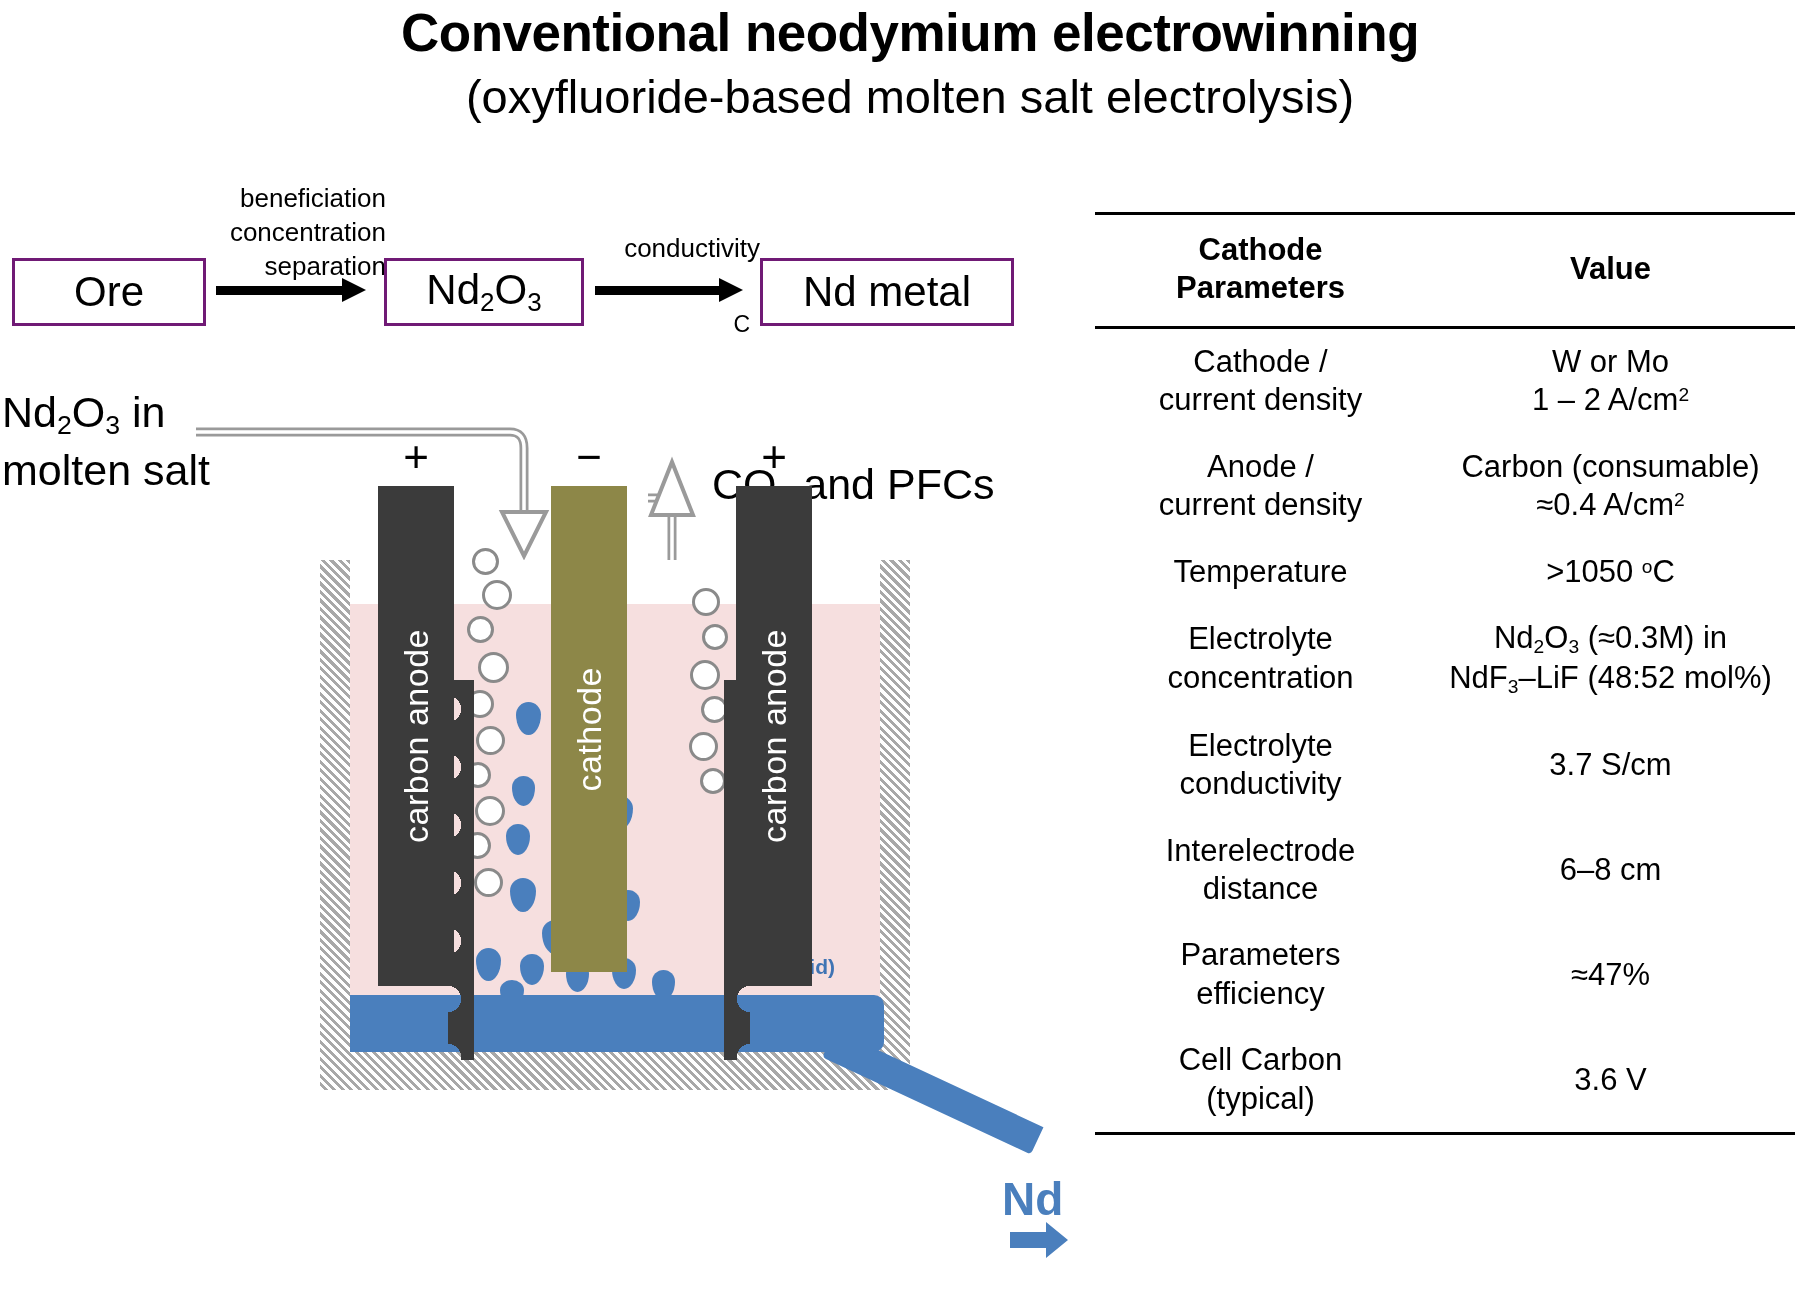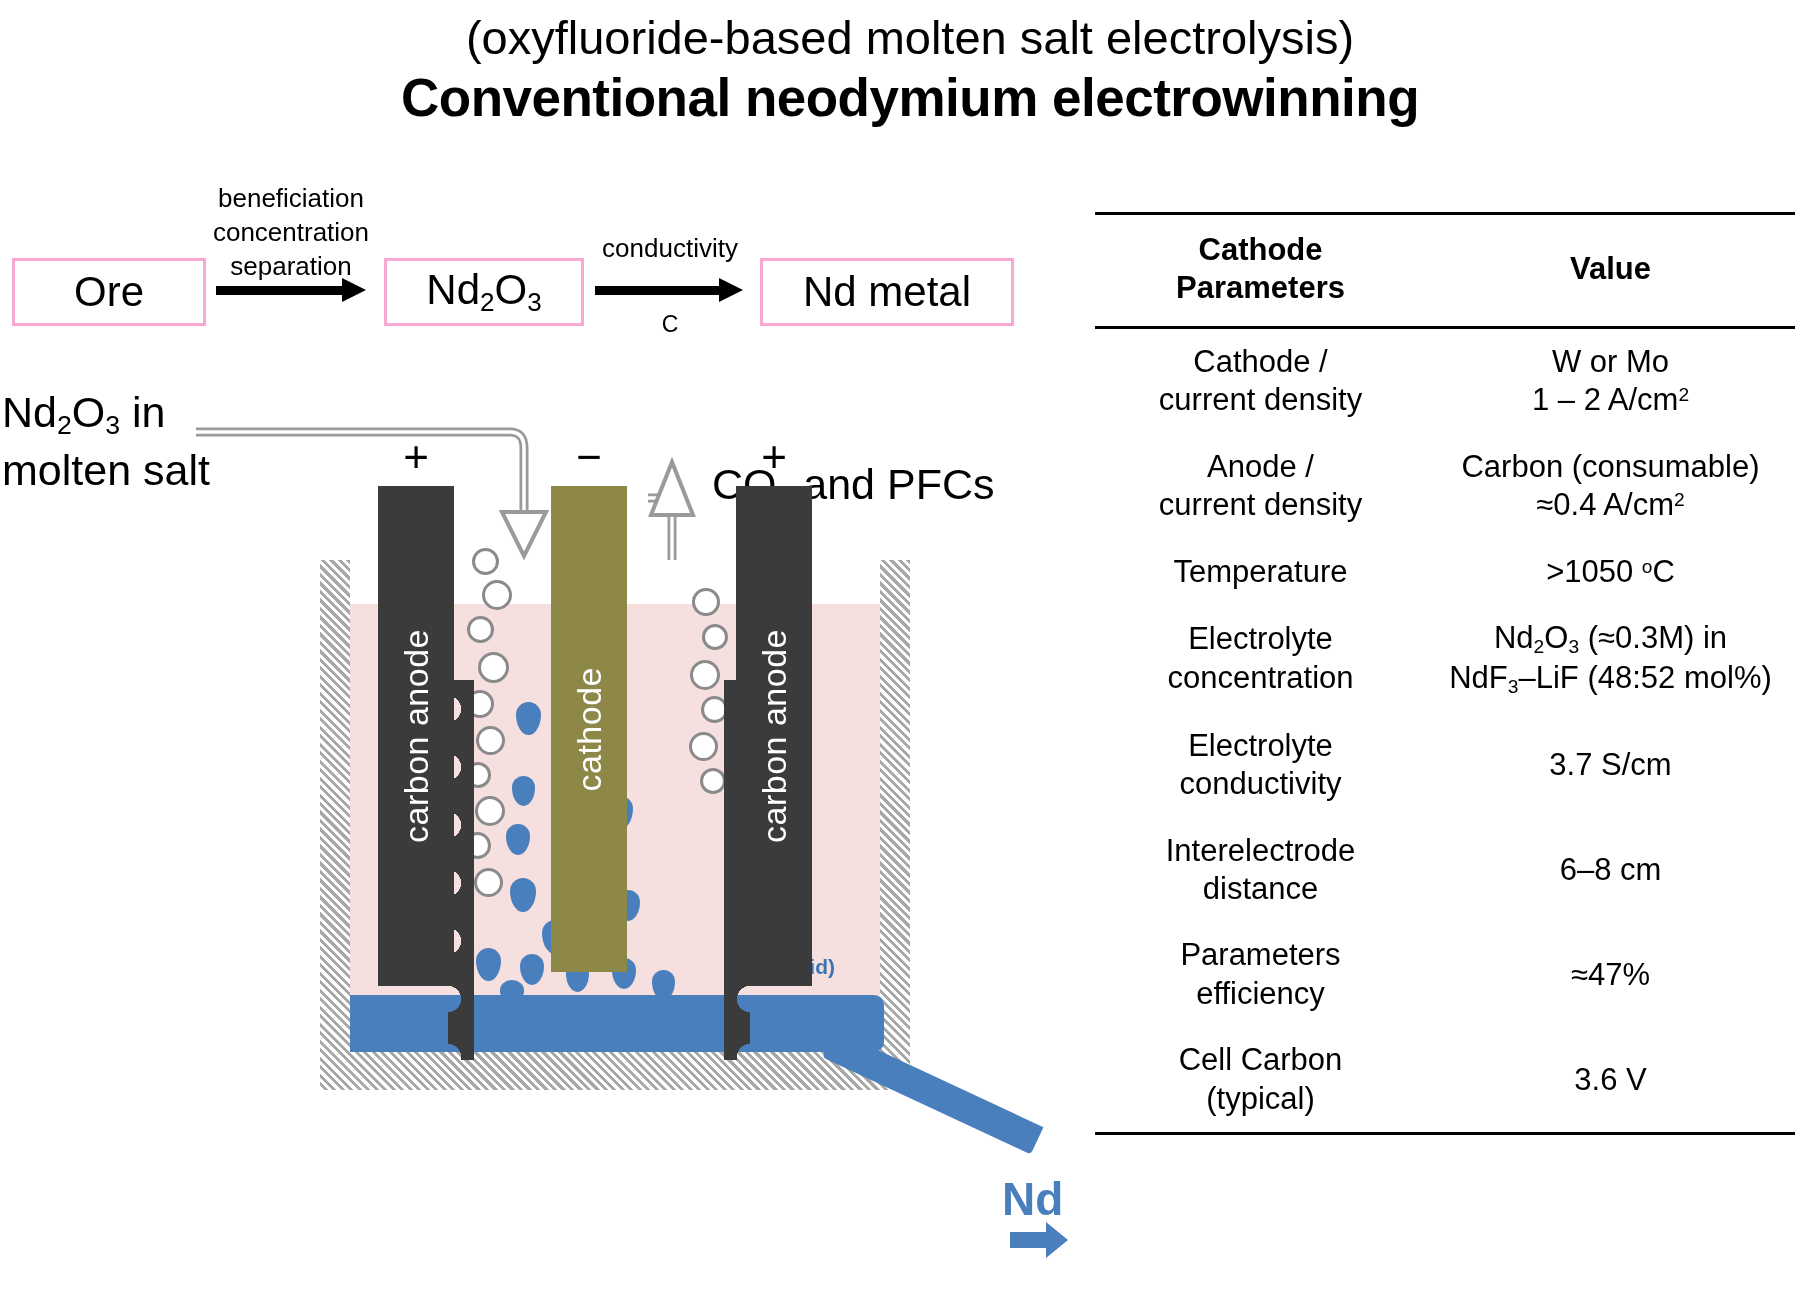--- a/index.html
+++ b/index.html
@@ -7,41 +7,41 @@
   body{width:1820px;height:1290px;position:relative;overflow:hidden;
        font-family:"Liberation Sans","DejaVu Sans",sans-serif;color:#000;}
 
   
   #title-block{position:absolute;left:0;top:0;width:1820px;text-align:center;}
   #title-line1{font-size:53px;font-weight:bold;letter-spacing:-0.5px;line-height:1.0;padding-top:6px;}
   #title-line2{font-size:47px;font-weight:normal;line-height:1.12;padding-top:12px;}
 
   
   #flow{position:absolute;left:0;top:170px;width:930px;height:190px;}
-  .flowbox{position:absolute;border:3px solid #f9a8d4;background:#fff;
+  .flowbox{position:absolute;border:3px solid #701a75;background:#fff;
            display:flex;align-items:center;justify-content:center;
            font-size:42px;line-height:1;}
   .flowbox sub{font-size:0.62em;vertical-align:-0.28em;}
   #box-ore{left:12px;top:88px;width:188px;height:62px;}
   #box-nd2o3{left:384px;top:88px;width:194px;height:62px;}
   #box-ndmetal{left:760px;top:88px;width:248px;height:62px;}
 
   .flowarrow{position:absolute;height:24px;}
   .flowarrow .shaft{position:absolute;left:0;top:8px;height:9px;background:#000;}
   .flowarrow .head{position:absolute;top:0;width:0;height:0;
        border-top:12px solid transparent;border-bottom:12px solid transparent;
        border-left:24px solid #000;}
   #arrow1{left:216px;top:108px;width:150px;}
   #arrow1 .shaft{width:128px;}
   #arrow1 .head{left:126px;}
   #arrow2{left:595px;top:108px;width:148px;}
   #arrow2 .shaft{width:126px;}
   #arrow2 .head{left:124px;}
 
-  .flowlabel{position:absolute;text-align:center;font-size:26px;line-height:1.30;}
+  .flowlabel{position:absolute;text-align:right;font-size:26px;line-height:1.30;}
   #lab-benef{left:196px;top:12px;width:190px;}
   #lab-electro{left:580px;top:62px;width:180px;}
   #lab-c{left:590px;top:140px;width:160px;font-size:23px;}
 
   
   #left-feed-label{position:absolute;left:2px;top:385px;font-size:43px;line-height:1.30;}
   #left-feed-label sub{font-size:0.62em;vertical-align:-0.28em;}
   #gas-label{position:absolute;left:712px;top:460px;font-size:43px;white-space:nowrap;}
   #gas-label sub{font-size:0.62em;vertical-align:-0.28em;}
   #nd-out-label{position:absolute;left:1002px;top:1172px;font-size:46px;font-weight:bold;color:#4a7fbd;}
@@ -98,22 +98,22 @@
   tbody tr:last-child{border-bottom:3px solid #000;}
   td sub{font-size:0.62em;vertical-align:-0.26em;}
   td sup{font-size:0.62em;vertical-align:0.45em;}
   .col-p{width:330px;}
   .col-v{width:370px;}
 </style>
 </head>
 <body>
 
 <div id="title-block">
+  <div id="title-line1">Conventional neodymium electrowinning</div>
   <div id="title-line2">(oxyfluoride-based molten salt electrolysis)</div>
-  <div id="title-line1">Conventional neodymium electrowinning</div>
 </div>
 
 <div id="flow">
 
   <div class="flowbox" id="box-ore">
     <span>Ore</span>
   </div>
 
   <div class="flowarrow" id="arrow1">
     <div class="shaft"></div>

